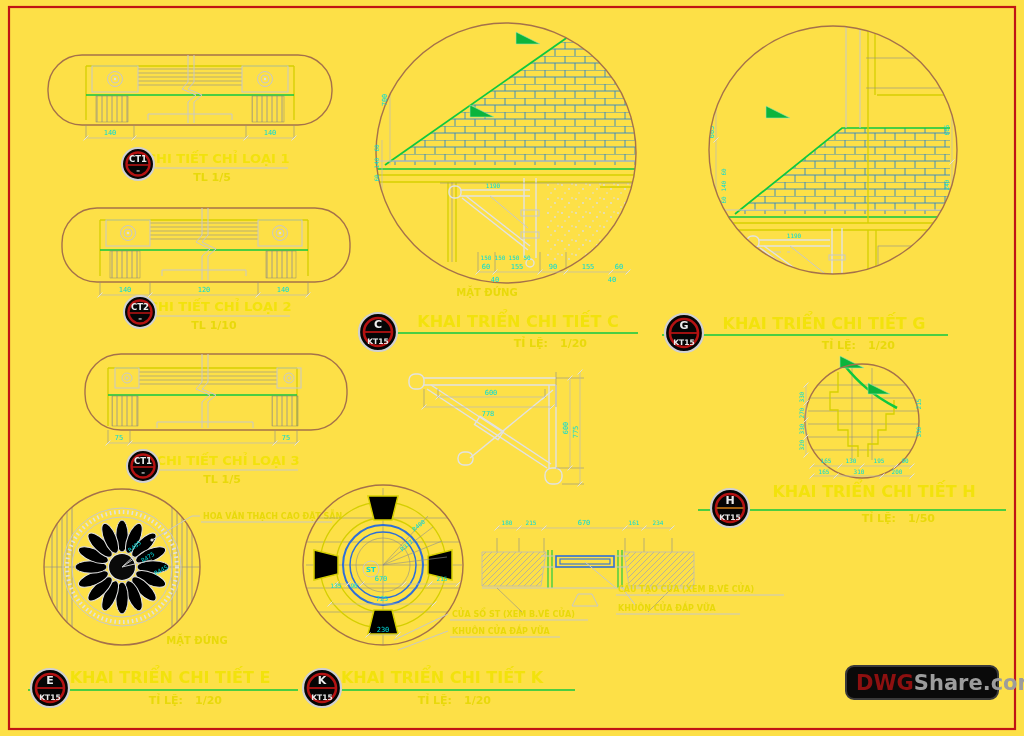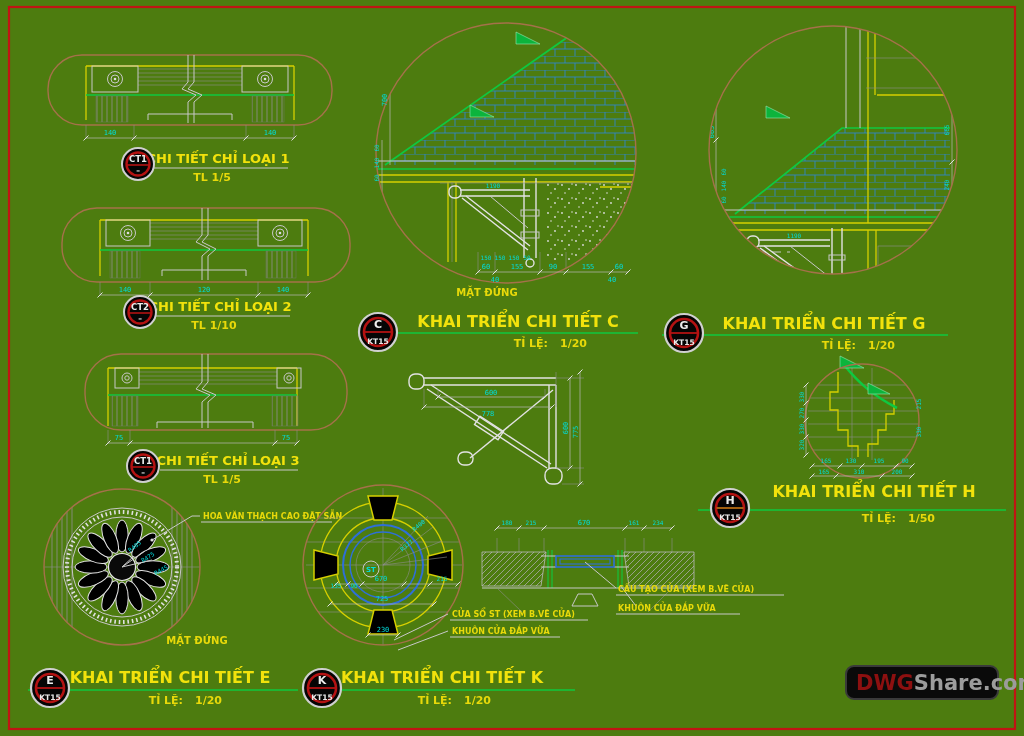--- a/index.html
+++ b/index.html
@@ -1,16 +1,16 @@
 <!DOCTYPE html>
 <html><head>
 <meta charset="utf-8">
 <style>
   html,body{margin:0;padding:0;background:#000;}
-  #stage{position:relative;width:1024px;height:736px;background:#4d7c0f;overflow:hidden;
+  #stage{position:relative;width:1024px;height:736px;background:#fde047;overflow:hidden;
          font-family:"Liberation Sans",sans-serif;}
   svg{position:absolute;left:0;top:0;}
   
   .ln-brown{stroke:#a5714a;stroke-width:1.4;fill:none;}
   .ln-w{stroke:#c8c8c8;stroke-width:1;fill:none;}
   .ln-w2{stroke:#e2e2e2;stroke-width:1.4;fill:none;}
   .ln-wt{stroke:#8f8f8f;stroke-width:.6;fill:none;}
   .ln-y{stroke:#d6cf00;stroke-width:1.3;fill:none;}
   .ln-g{stroke:#0fc840;stroke-width:1.7;fill:none;}
   .ln-gt{stroke:#0fc840;stroke-width:1.1;fill:none;}

